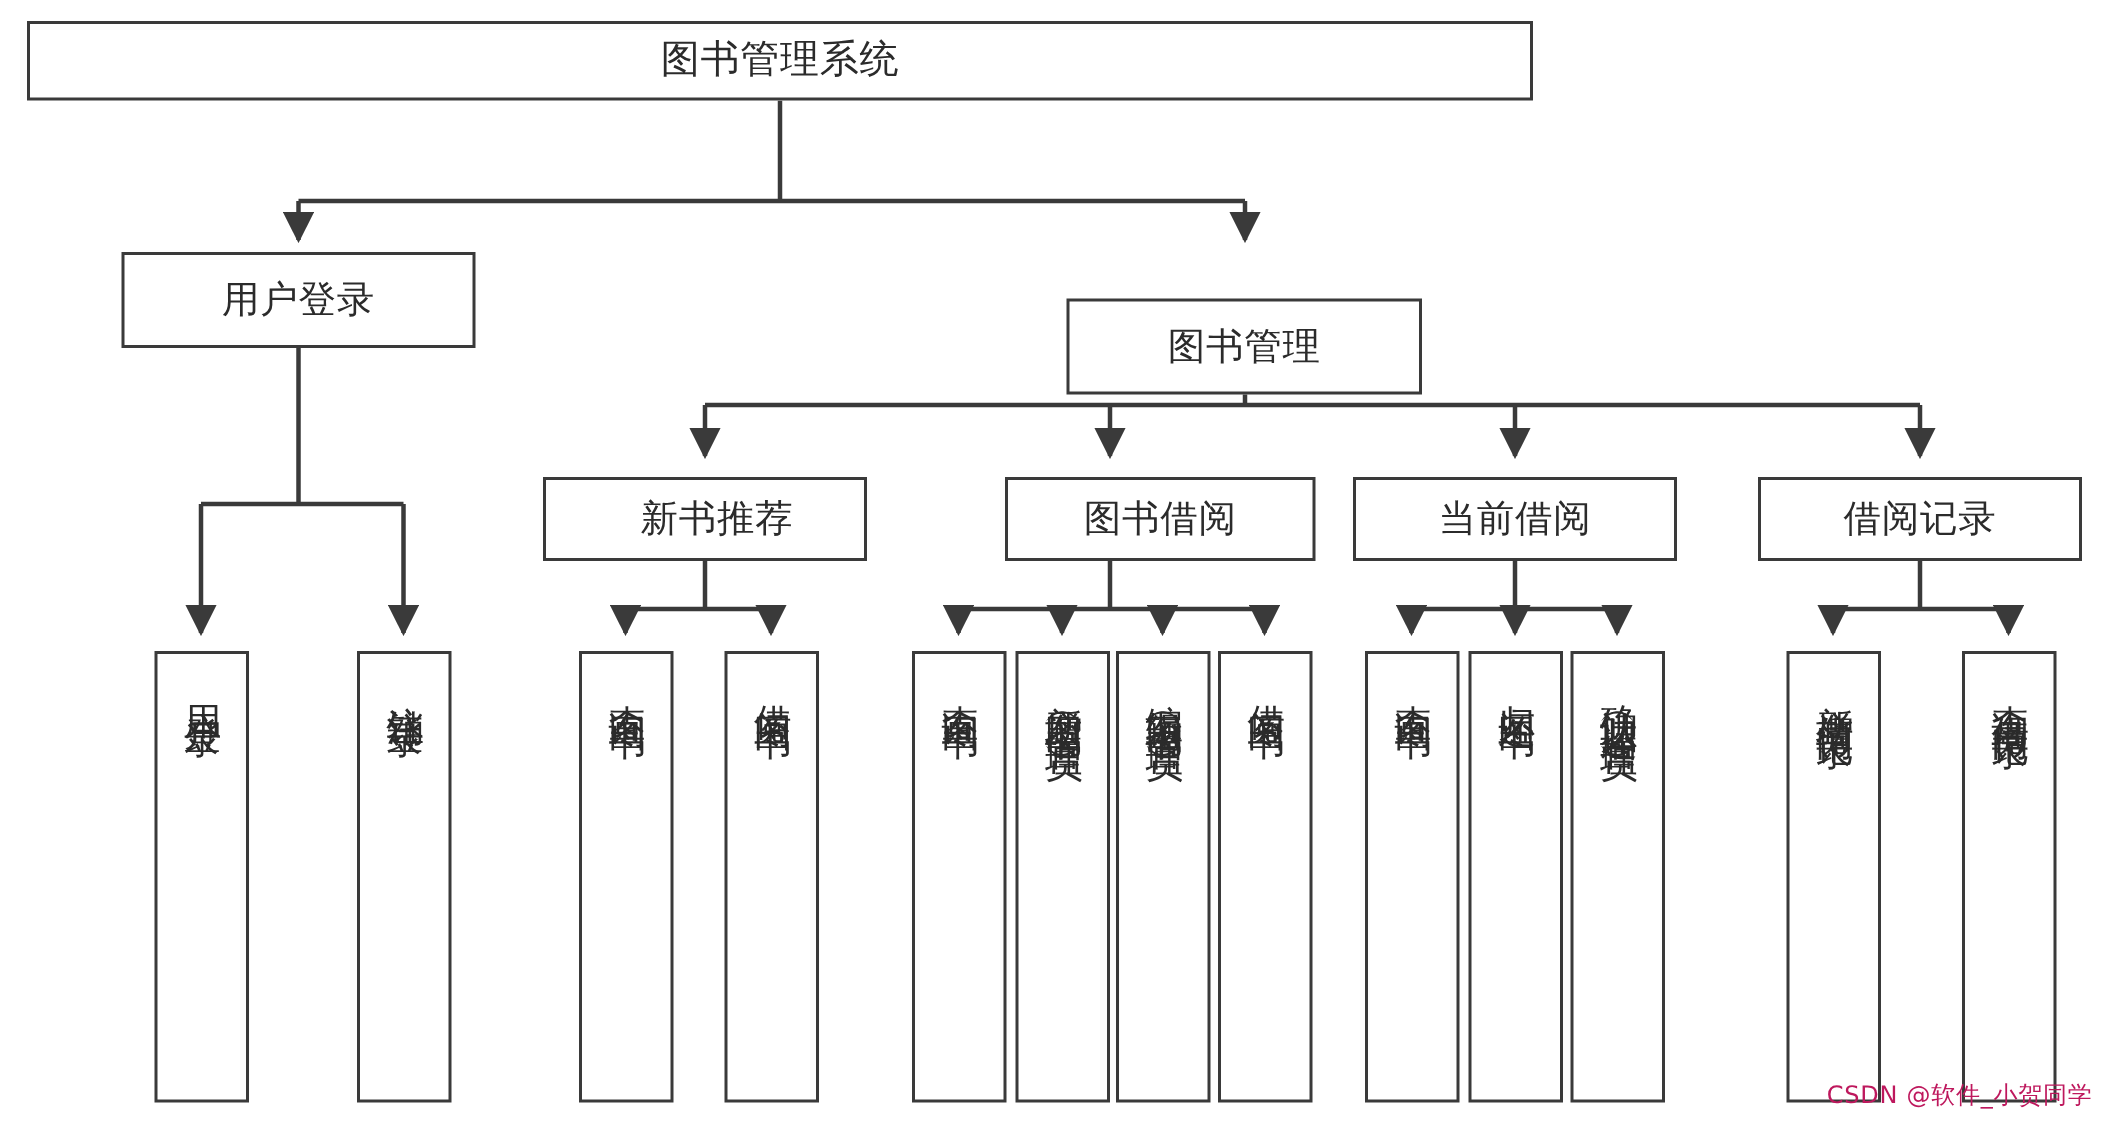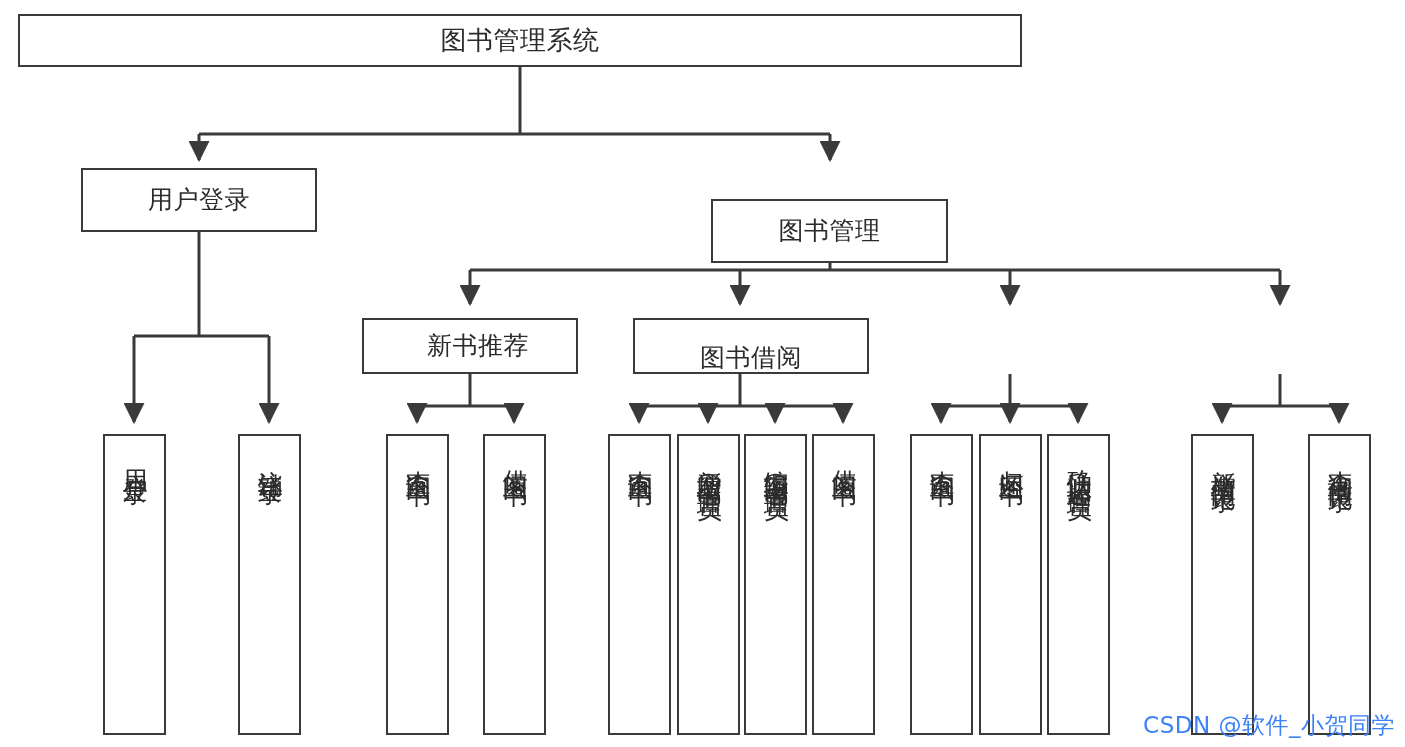--- a/index.html
+++ b/index.html
@@ -58,22 +58,22 @@
     writing-mode: vertical-rl;
     text-orientation: upright;
     line-height: 1.05;
     letter-spacing: 4px;
     white-space: pre;
   }
   #watermark {
     position: absolute;
     right: 10px;
     bottom: 6px;
-    font-size: 23px;
-    color: #3b82f6;
+    font-size: 16px;
+    color: #be185d;
     letter-spacing: 0.5px;
     white-space: nowrap;
     pointer-events: none;
   }
 </style>
 </head>
 <body>
 
 <div id="diagram-root">
 
@@ -134,22 +134,28 @@
   <div class="node horizontal" style="left:81px; top:168px; width:236px; height:64px;">
     <span class="node-label">用户登录</span>
   </div>
   <div class="node horizontal" style="left:711px; top:168px; width:237px; height:64px;margin-top:31px;">
     <span class="node-label">图书管理</span>
   </div>
 
   <div class="node horizontal" style="left:362px; top:318px; width:216px; height:56px;padding-left:16px;">
     <span class="node-label">新书推荐</span>
   </div>
-  <div class="node horizontal" style="left:633px; top:318px; width:236px; height:56px;align-items:flex-end;">
+  <div class="node horizontal" style="left:670px; top:318px; width:207px; height:56px;">
     <span class="node-label">图书借阅</span>
+  </div>
+  <div class="node horizontal" style="left:902px; top:318px; width:216px; height:56px;">
+    <span class="node-label">当前借阅</span>
+  </div>
+  <div class="node horizontal" style="left:1172px; top:318px; width:216px; height:56px;">
+    <span class="node-label">借阅记录</span>
   </div>
 
   <div class="node vertical" style="left:103px; top:434px; width:63px; height:301px;">
     <span class="node-label">用户登录</span>
   </div>
   <div class="node vertical" style="left:238px; top:434px; width:63px; height:301px;">
     <span class="node-label">注销登录</span>
   </div>
 
   <div class="node vertical" style="left:386px; top:434px; width:63px; height:301px;">

